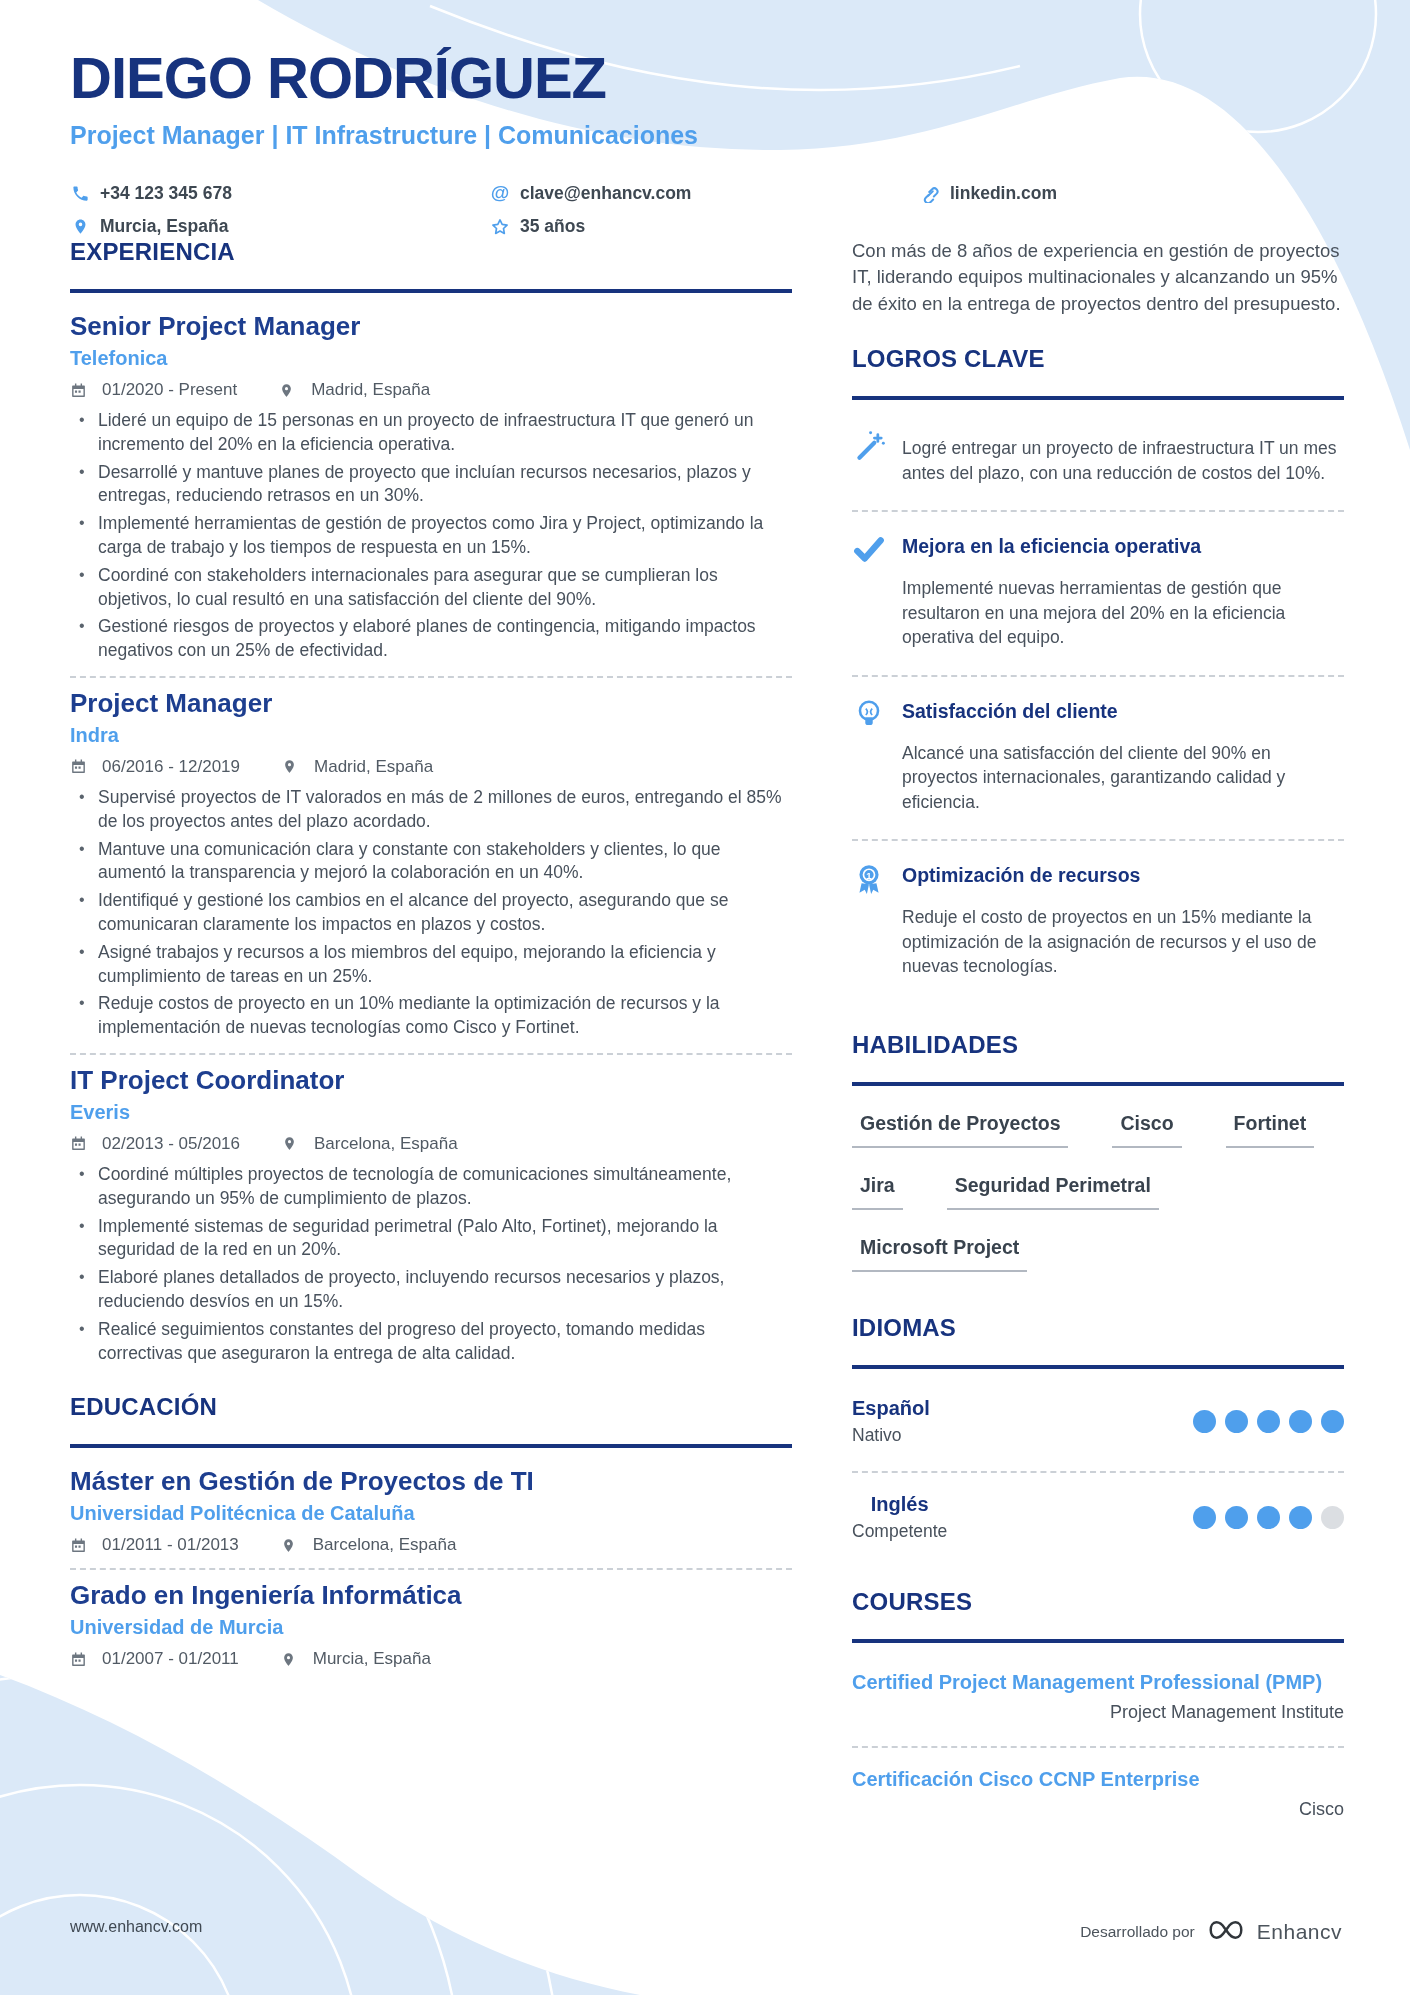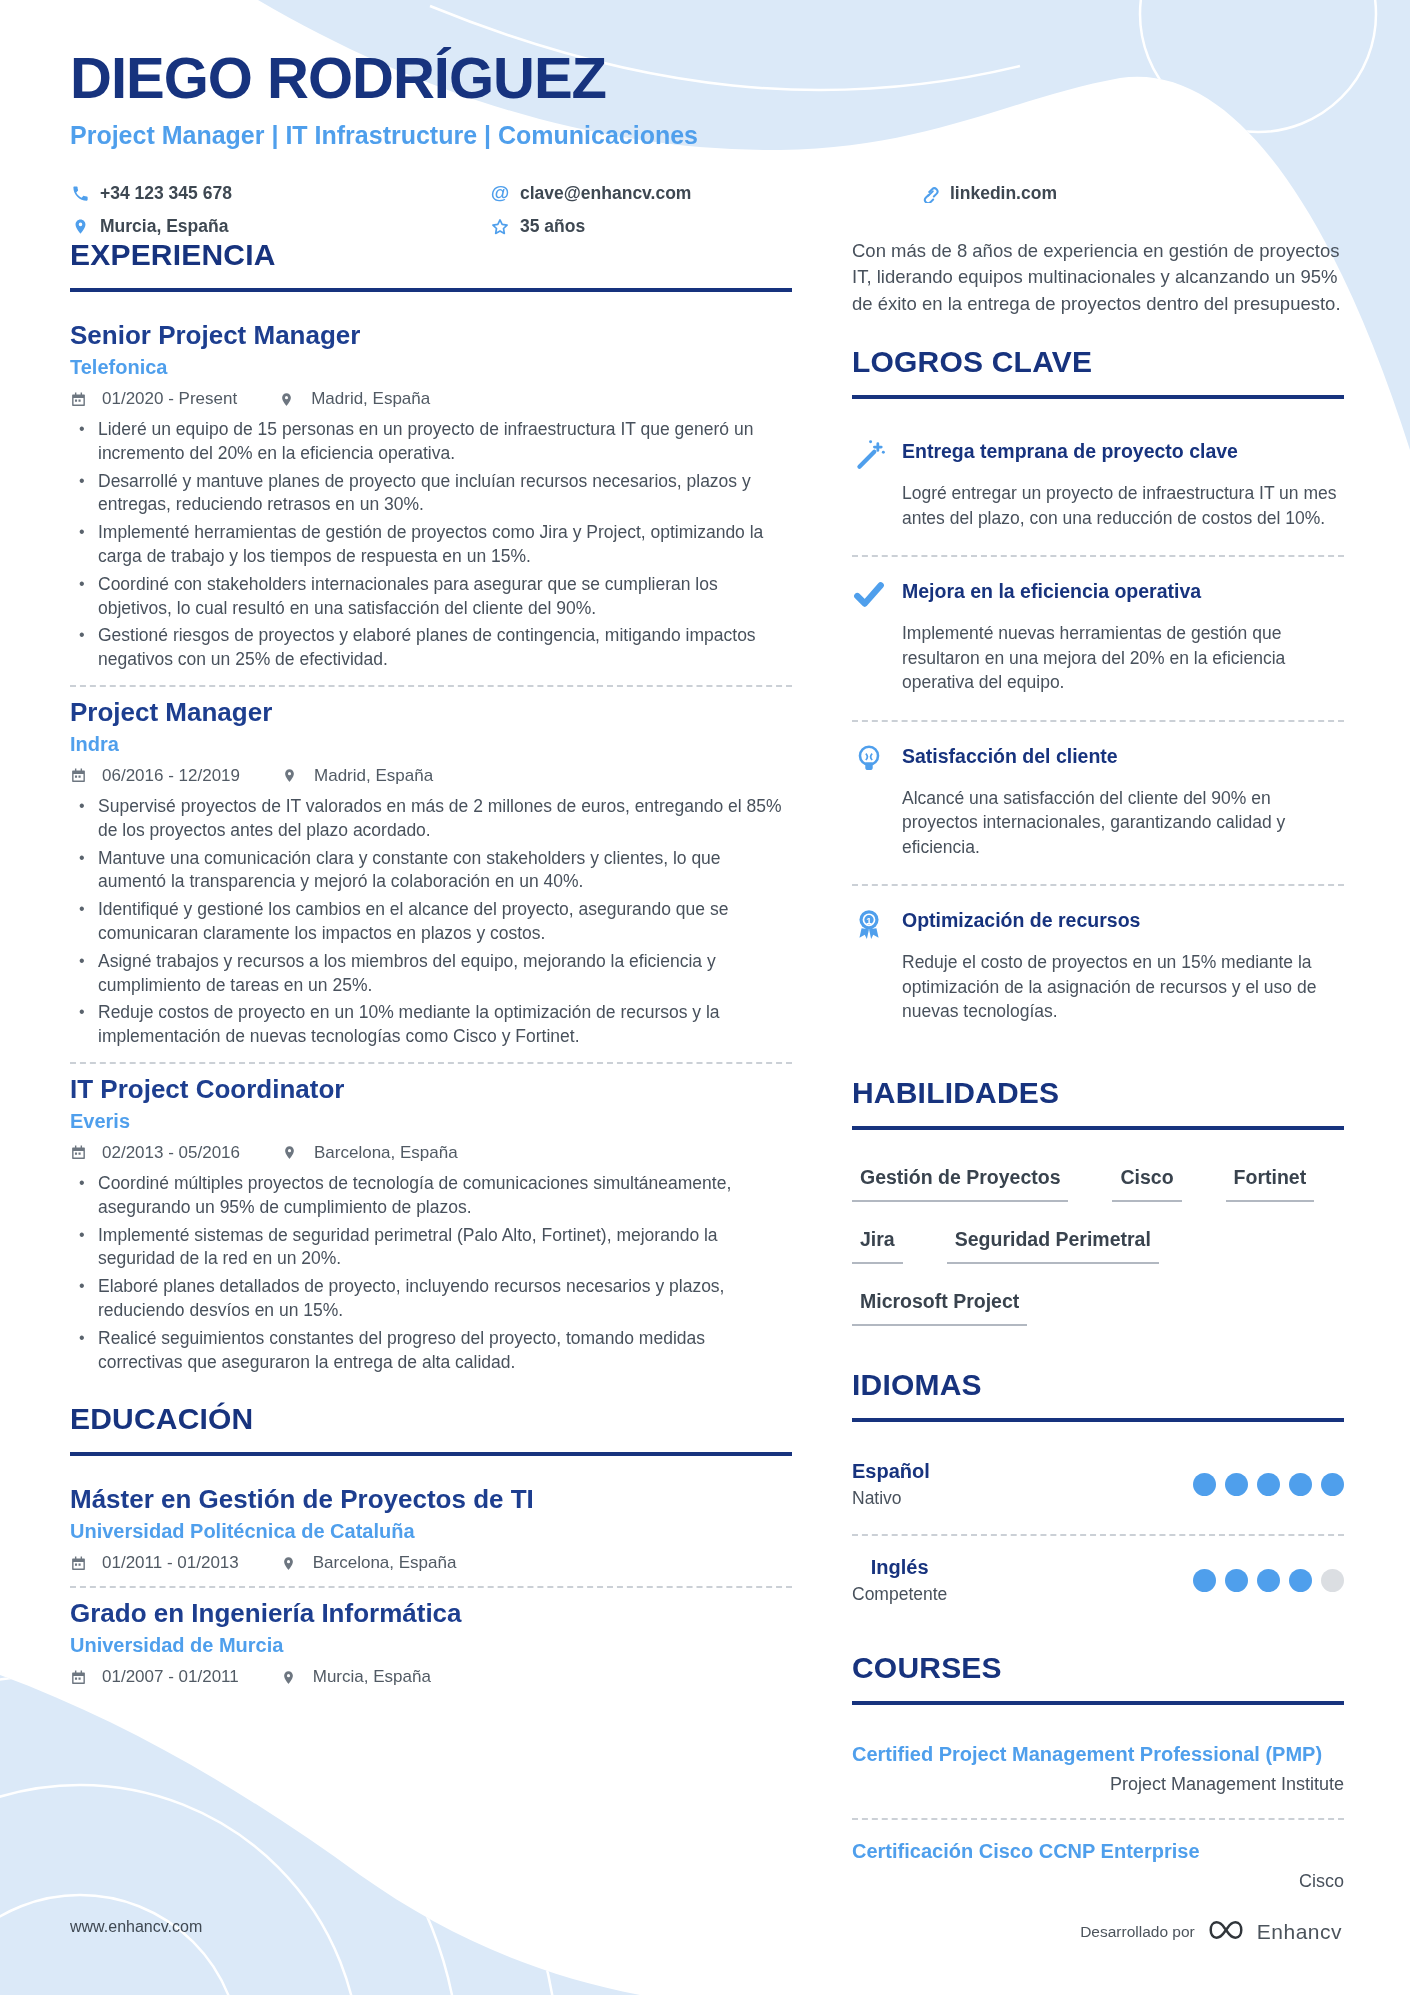--- a/index.html
+++ b/index.html
@@ -21,22 +21,22 @@
   .name{font-size:58px; font-weight:800; color:var(--navy); letter-spacing:-1px;}
   .role{margin-top:10px; font-size:25px; font-weight:700; color:var(--accent);}
   .contact{margin-top:32px; display:grid; grid-template-columns:420px 430px auto; row-gap:12px;}
   .citem{display:flex; align-items:center; gap:10px; font-size:17.5px; font-weight:700; color:#3e4852;}
   .citem .ic{display:inline-flex; width:20px; justify-content:center; color:var(--accent); flex:0 0 20px;}
   .at-glyph{font-size:19px; font-weight:700; color:var(--accent);}
 
   
   .col-left{position:absolute; left:70px; top:238px; width:722px;}
   .col-right{position:absolute; left:852px; top:238px; width:492px;}
-  .sec-head{font-size:30px; font-weight:800; color:var(--navy); letter-spacing:.2px;
-            padding-bottom:16px; border-bottom:4px solid var(--navy); margin-bottom:28px;}
+  .sec-head{font-size:24px; font-weight:800; color:var(--navy); letter-spacing:.2px;
+            padding-bottom:23px; border-bottom:4px solid var(--navy); margin-bottom:18px;}
   .mt{margin-top:28px;}
 
   
   .job-title{font-size:26px; font-weight:600; color:var(--job); margin-top:8px;}
   .company{font-size:20px; font-weight:700; color:var(--accent); margin-top:5px;}
   .meta{display:flex; align-items:center; gap:14px; margin-top:10px; margin-bottom:9px;
         font-size:17px; color:var(--meta);}
   .meta .mic{display:inline-flex; width:18px; flex:0 0 18px;}
   .meta .mgap{width:14px;}
   ul.bullets{list-style:none; padding-left:28px;}
@@ -299,21 +299,20 @@
                 <line x1="7" y1="27" x2="21" y2="13"></line>
               </g>
               <g fill="#4f9fec">
                 <rect x="23" y="4" width="2.6" height="9" rx="1.3"></rect>
                 <rect x="19.8" y="7.2" width="9" height="2.6" rx="1.3"></rect>
                 <circle cx="29.5" cy="13.5" r="1.4"></circle>
                 <circle cx="17.5" cy="3.5" r="1.4"></circle>
               </g>
             </svg>
         </span>
-        <div class="ach-title">Entrega temprana de proyecto clave</div>
         <div class="ach-text">Logré entregar un proyecto de infraestructura IT un mes antes del plazo, con una reducción de costos del 10%.</div>
       </div>
       <div class="dash"></div>
 
       <div class="ach">
         <span class="ach-ic">
           <svg width="34" height="34" viewBox="0 0 32 32" fill="none" stroke="#4f9fec" stroke-width="6" stroke-linecap="round" stroke-linejoin="round">
               <path d="M5 17 L12 24 L27 7"></path>
             </svg>
         </span>

